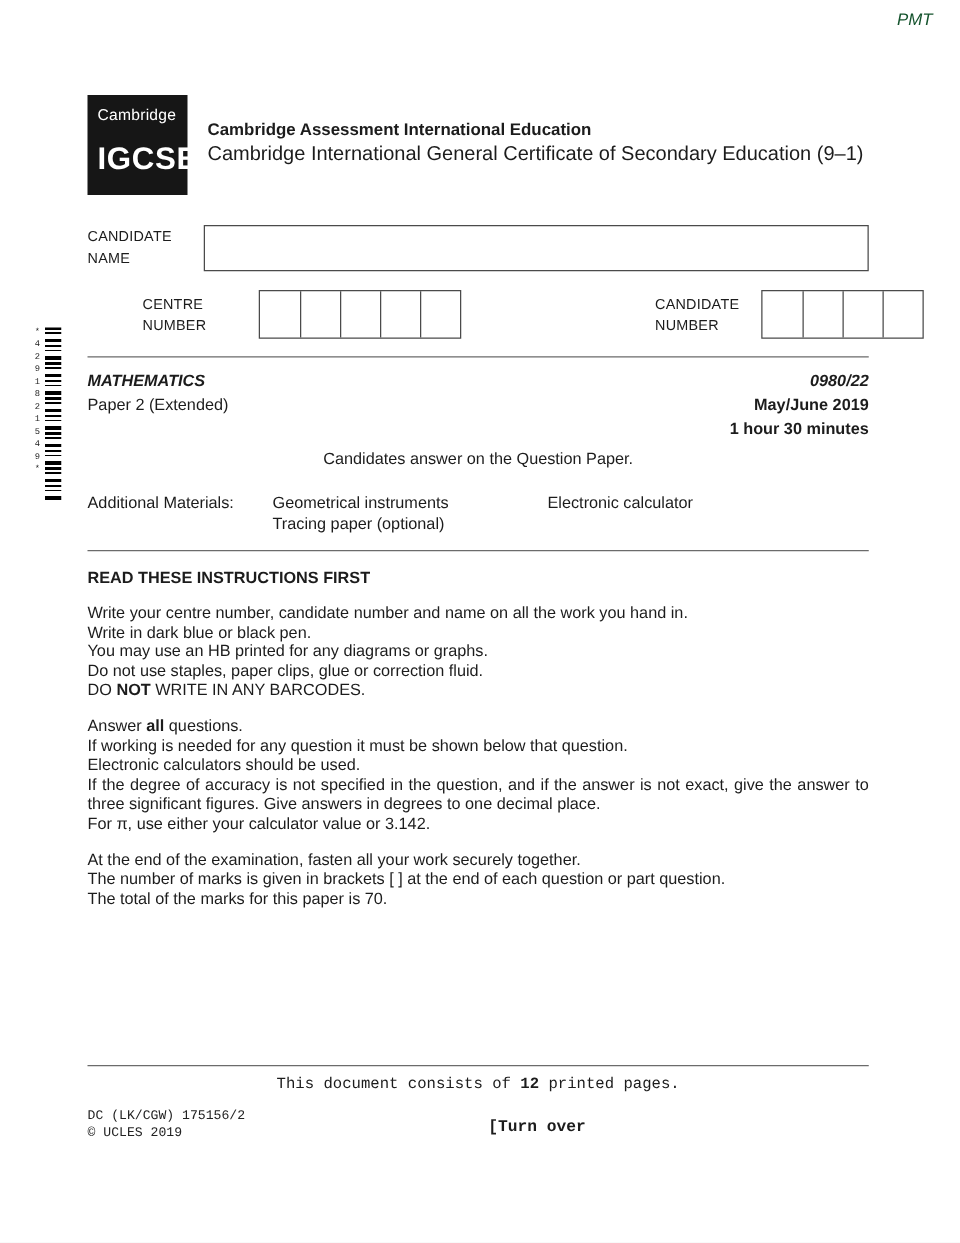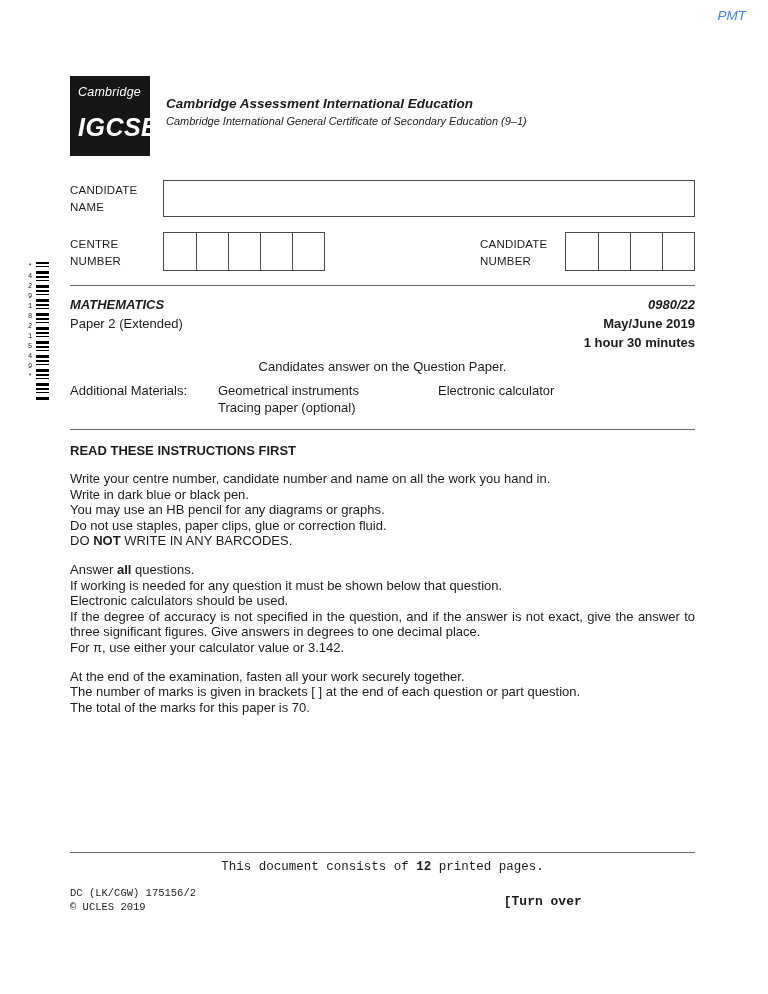--- a/index.html
+++ b/index.html
@@ -8,21 +8,21 @@
     position: relative;
     width: 768px; height: 994px;
     margin: 0 auto;
     background: #ffffff;
     color: #1c1c1c;
     font-size: 13px;
     overflow: hidden;
   }
   .pmt {
     position: absolute; top: 8px; right: 22px;
-    font-style: italic; font-size: 13.5px; color: #3b82f6;
+    font-style: italic; font-size: 13.5px; color: #14532d;
   }
   
   .barcode { position: absolute; left: 26px; top: 262px; display: flex; gap: 2px; }
   .barcode-stripes {
     width: 13px; height: 138px;
     background: repeating-linear-gradient(
       to bottom,
       #000 0px, #000 2px,
       #fff 2px, #fff 4px,
       #000 4px, #000 5px,
@@ -32,69 +32,69 @@
   }
   .barcode-text {
     writing-mode: vertical-rl; text-orientation: upright;
     font-size: 7px; letter-spacing: 2px; color: #222;
     font-family: "Liberation Mono", monospace;
   }
 
   .content { position: absolute; left: 70px; top: 76px; width: 625px; }
 
   
-  .header-row { display: flex; gap: 16px; font-style: italic; }
+  .header-row { display: flex; gap: 16px; }
   .igcse-logo {
     width: 80px; height: 80px; background: #161616; color: #fff;
     flex: 0 0 80px; padding: 9px 8px 0 8px;
   }
   .igcse-logo .l1 { font-size: 12.5px; letter-spacing: 0.2px; }
   .igcse-logo .l2 { font-size: 25px; font-weight: bold; letter-spacing: 0.5px; margin-top: 14px; }
   .header-text { padding-top: 20px; }
   .header-text .t1 { font-weight: bold; font-size: 13.5px; margin-bottom: 4px; }
-  .header-text .t2 { font-size: 11px; }
+  .header-text .t2 { font-size: 16px; }
 
   
   .cand-label { font-size: 11.5px; line-height: 1.45; letter-spacing: 0.2px; }
   .name-row { display: flex; margin-top: 24px; }
   .name-row .cand-label { width: 93px; flex: 0 0 93px; padding-top: 2px; }
   .name-box { flex: 1; height: 37px; border: 1px solid #4a4a4a; background: #fff; }
 
   .numbers-row { display: flex; margin-top: 15px; align-items: flex-start; }
-  .numbers-row .cand-label { width: 93px; flex: 0 0 93px; padding-top: 4px; }
+  .numbers-row .cand-label { width: 93px; flex: 0 0 93px; padding-top: 4px; margin-left: 44px; }
   .cellbox { display: flex; border: 1px solid #4a4a4a; height: 39px; }
   .cellbox .cell { width: 32px; border-left: 1px solid #4a4a4a; }
   .cellbox .cell:first-child { border-left: none; }
   .numbers-row .cand-label.second { width: 85px; flex: 0 0 85px; margin-left: 155px; }
 
   .rule { border-top: 1.2px solid #6b6b6b; margin-top: 14px; }
 
   
   .exam-row { display: flex; justify-content: space-between; margin-top: 4px; }
   .exam-row.first { margin-top: 11px; font-style: italic; }
   .b { font-weight: bold; }
   .answer-note { margin-top: 9px; text-align: center; }
-  .materials { display: grid; grid-template-columns: 148px 220px 1fr; margin-top: 9px; }
+  .materials { display: grid; grid-template-columns: 148px 220px 1fr; margin-top: 20px; }
   .materials .r2 { grid-column: 2; margin-top: 2px; }
 
   
   .instr-heading { font-weight: bold; margin-top: 13px; }
   .para { margin-top: 13px; line-height: 1.2; }
   .para div { min-height: 15.5px; }
   .justified { text-align: justify; }
 
   
   .footer { position: absolute; left: 70px; top: 852px; width: 625px; font-family: Liberation Mono, monospace; }
   .consists { text-align: center; font-size: 12.5px; margin-top: 7px; }
   .footer-row { display: flex; margin-top: 12px; align-items: flex-start; gap: 16px; }
   .footer-left { flex: 1; font-size: 10.5px; line-height: 1.35; color: #222; }
   .footer-center { display: flex; gap: 7px; align-items: center; }
   .footer-center .txt .fl1 { font-weight: bold; font-size: 12.5px; }
   .footer-center .txt .fl2 { font-size: 12px; }
-  .footer-right { flex: 1; text-align: center; font-weight: bold; font-size: 13px; padding-top: 8px; }
+  .footer-right { flex: 1; text-align: left; font-weight: bold; font-size: 13px; padding-top: 8px; }
   .shield { display: block; }
 </style>
 </head>
 <body>
 
 <div class="page">
 
   <div class="pmt">PMT</div>
 
   <div class="barcode">
@@ -171,21 +171,21 @@
       <div class="r2">Tracing paper (optional)</div>
     </div>
 
     <div class="rule"></div>
 
     <div class="instr-heading">READ THESE INSTRUCTIONS FIRST</div>
 
     <div class="para">
       <div>Write your centre number, candidate number and name on all the work you hand in.</div>
       <div>Write in dark blue or black pen.</div>
-      <div>You may use an HB pencil for any diagrams or graphs.</div>
+      <div>You may use an HB printed for any diagrams or graphs.</div>
       <div>Do not use staples, paper clips, glue or correction fluid.</div>
       <div><span>DO </span><span class="b">NOT</span><span> WRITE IN ANY BARCODES.</span></div>
     </div>
 
     <div class="para">
       <div><span>Answer </span><span class="b">all</span><span> questions.</span></div>
       <div>If working is needed for any question it must be shown below that question.</div>
       <div>Electronic calculators should be used.</div>
       <div class="justified">If the degree of accuracy is not specified in the question, and if the answer is not exact, give the answer to three significant figures. Give answers in degrees to one decimal place.</div>
       <div>For π, use either your calculator value or 3.142.</div>

